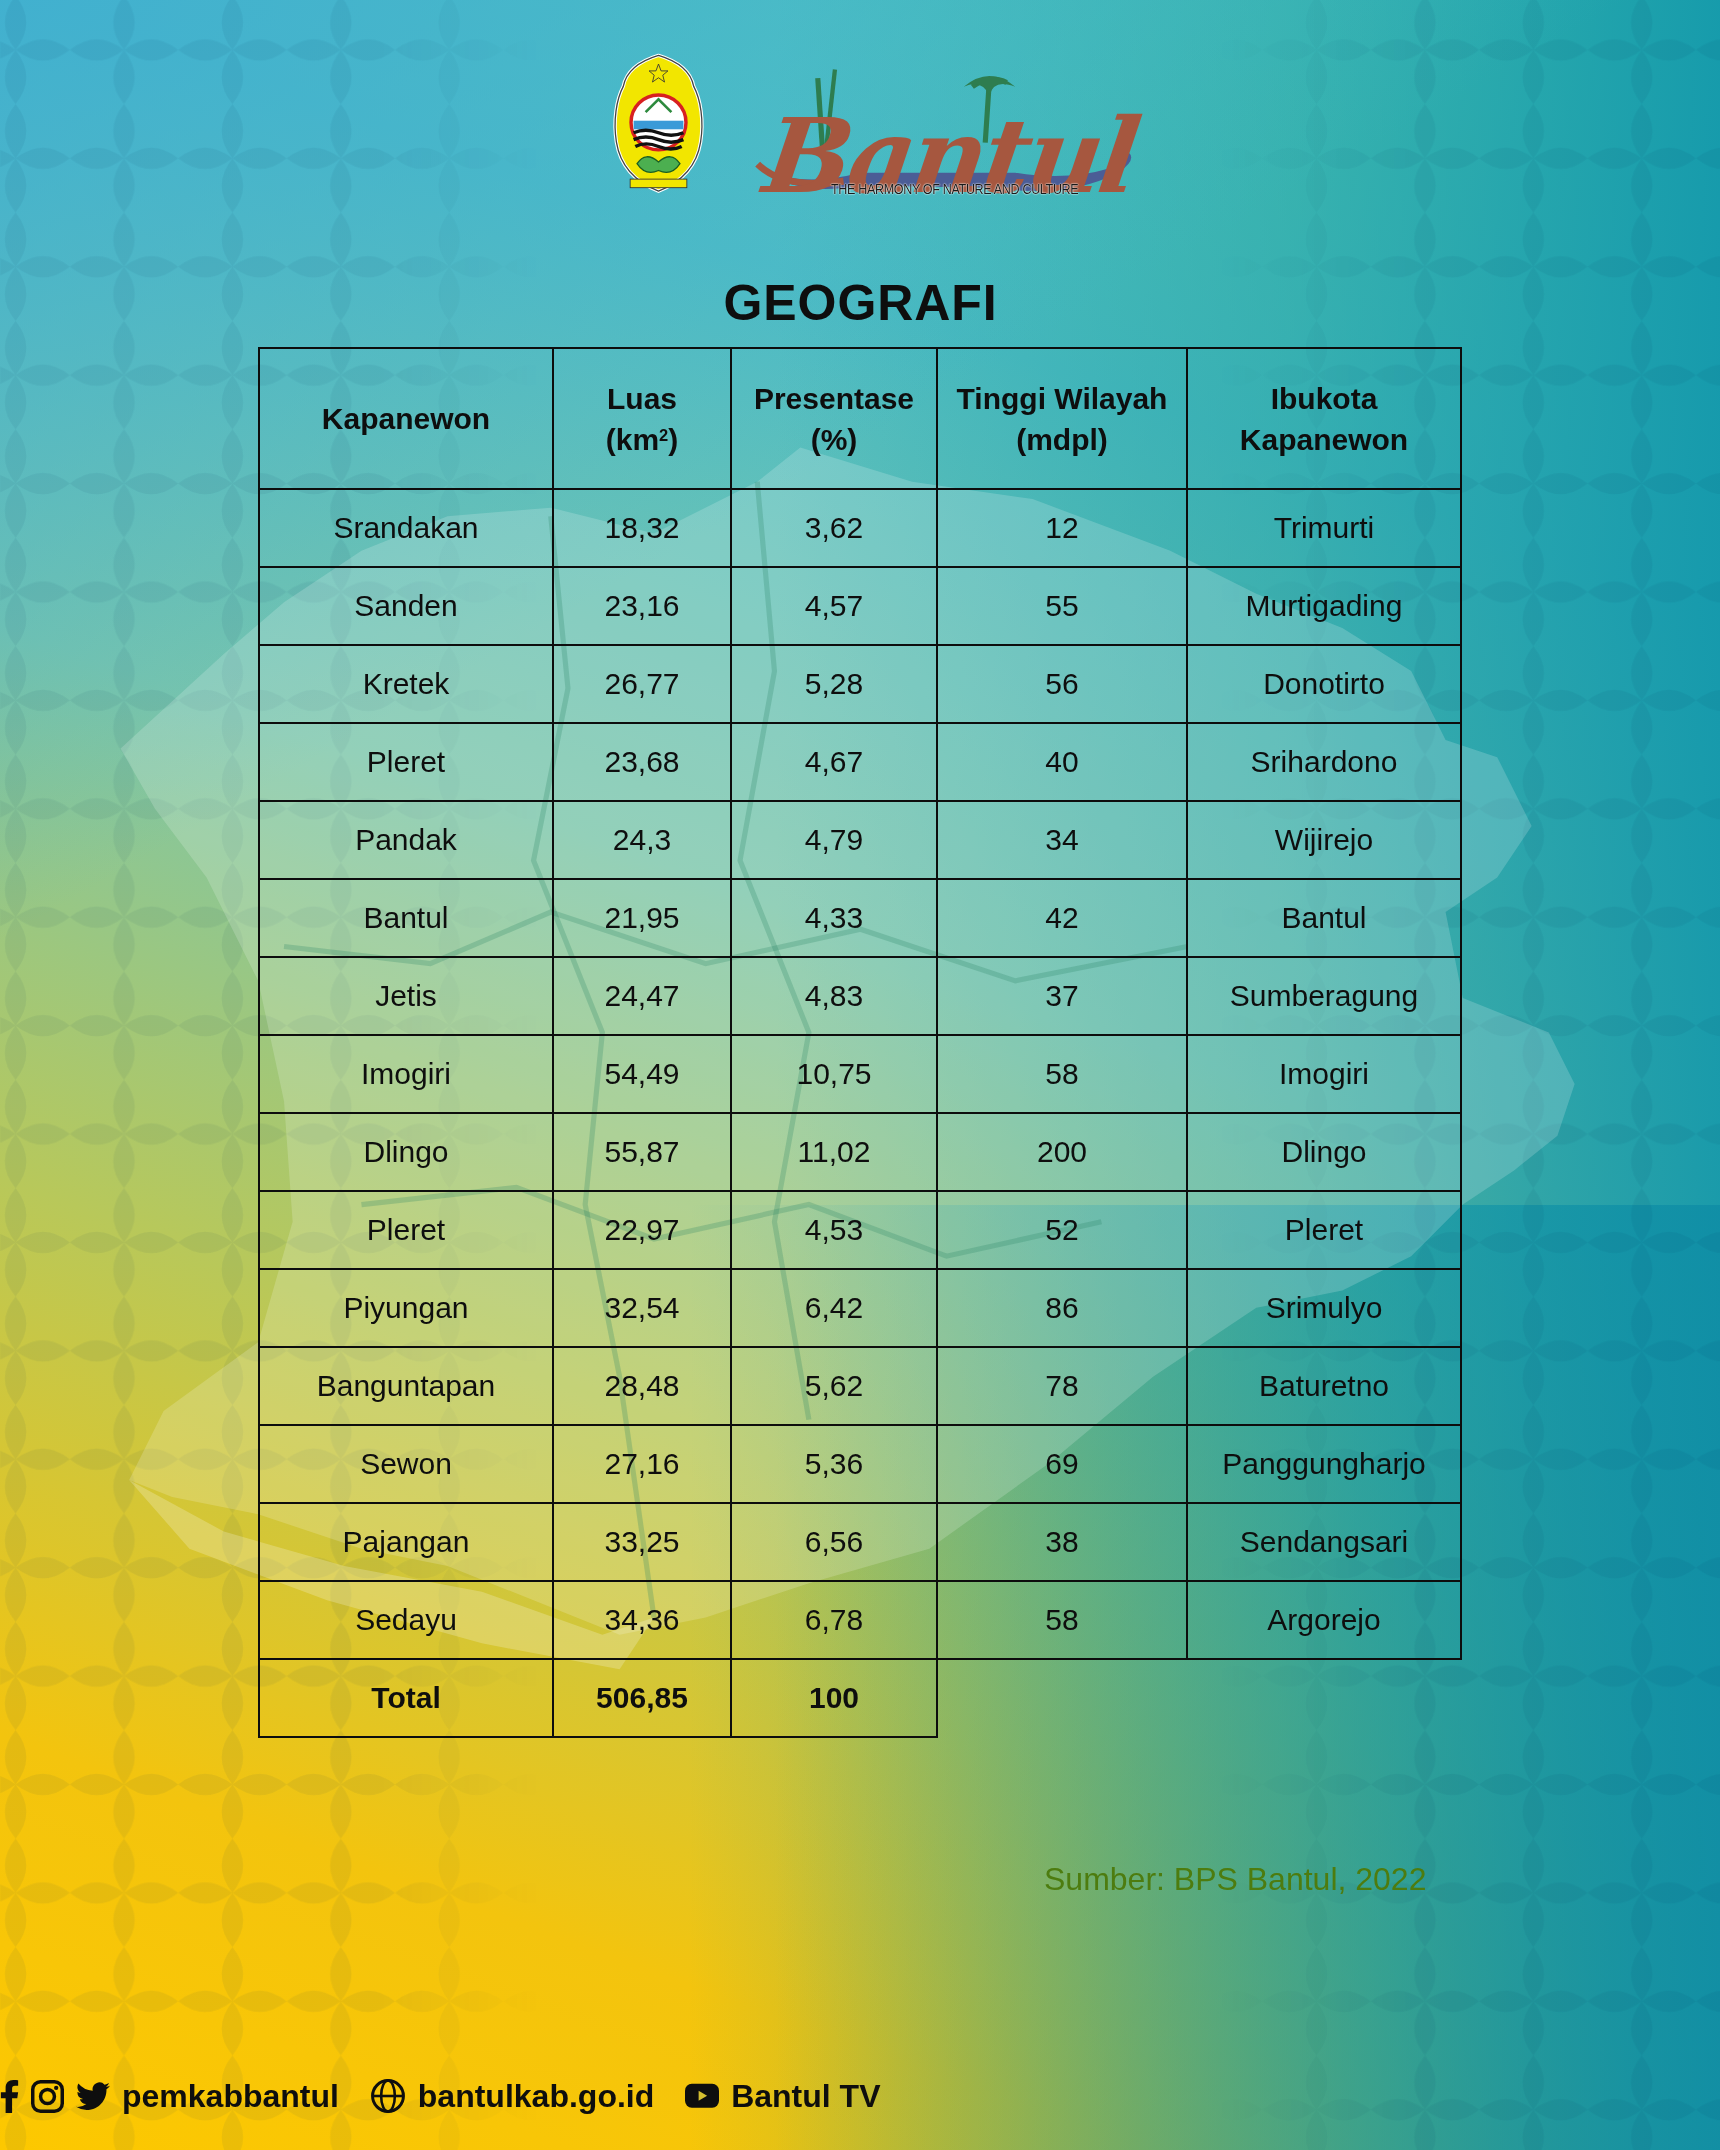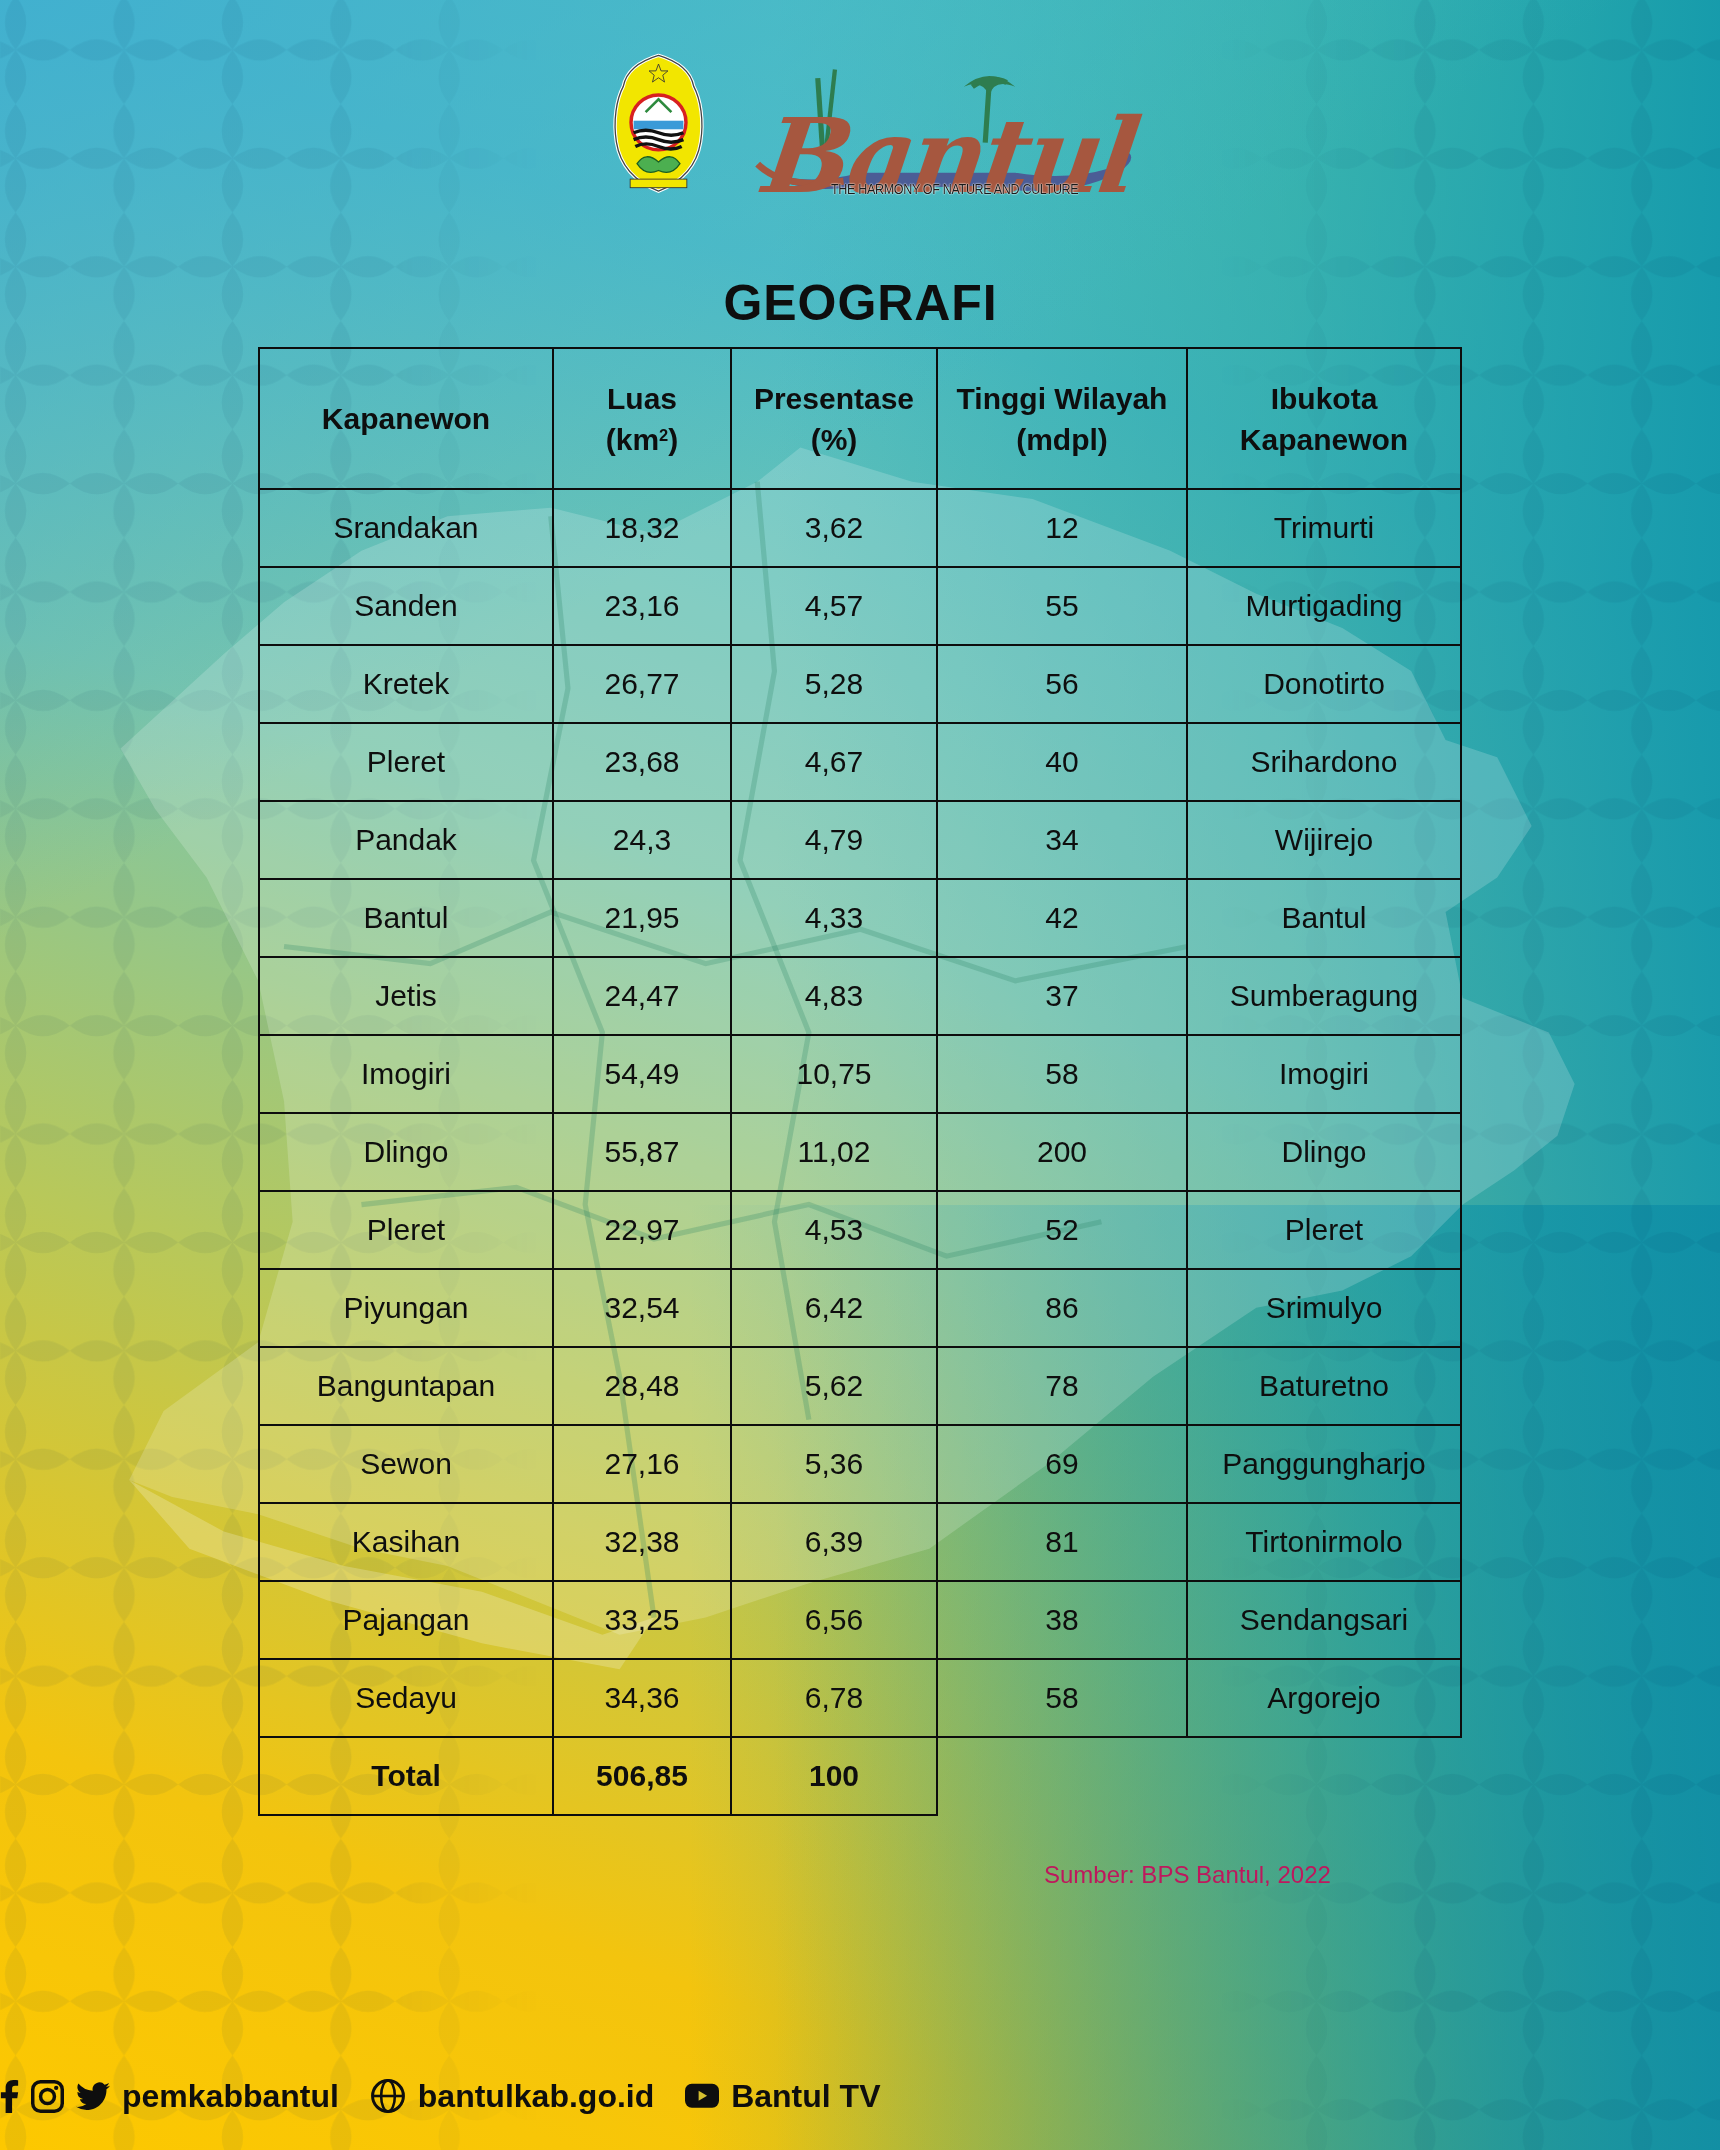--- a/index.html
+++ b/index.html
@@ -54,21 +54,21 @@
     border:2.6px solid #0d0d0d; text-align:center; vertical-align:middle;
     color:#0e0e0e; font-size:30px; padding:0;
   }
   table.geo th { font-weight:bold; font-size:30px; line-height:41px; height:139px; }
   table.geo td { height:76px; }
   table.geo td.bold { font-weight:bold; }
   table.geo td.empty { border:none; border-top:2.6px solid #0d0d0d; }
   sup { font-size:0.55em; vertical-align:top; position:relative; top:-3.4px; }
   .source {
     position:absolute; left:1044px; top:1861px;
-    font-size:24px; color:#be185d;text-align:right;
+    font-size:32px; color:#4d7c0f;text-align:right;
   }
   .footer {
     position:absolute; left:0; right:0; top:2072px; height:48px;
     display:flex; justify-content:flex-start; align-items:center; gap:12px;
     font-size:32px; font-weight:bold; color:#0e0e0e;
   }
   .footer .ico { display:inline-flex; align-items:center; justify-content:center; }
   .footer .gap { width:6.9px; }
 </style>
 </head>
@@ -251,27 +251,20 @@
         <td>Baturetno</td>
       </tr>
       <tr>
         <td>Sewon</td>
         <td>27,16</td>
         <td>5,36</td>
         <td>69</td>
         <td>Panggungharjo</td>
       </tr>
       <tr>
-        <td>Kasihan</td>
-        <td>32,38</td>
-        <td>6,39</td>
-        <td>81</td>
-        <td>Tirtonirmolo</td>
-      </tr>
-      <tr>
         <td>Pajangan</td>
         <td>33,25</td>
         <td>6,56</td>
         <td>38</td>
         <td>Sendangsari</td>
       </tr>
       <tr>
         <td>Sedayu</td>
         <td>34,36</td>
         <td>6,78</td>

